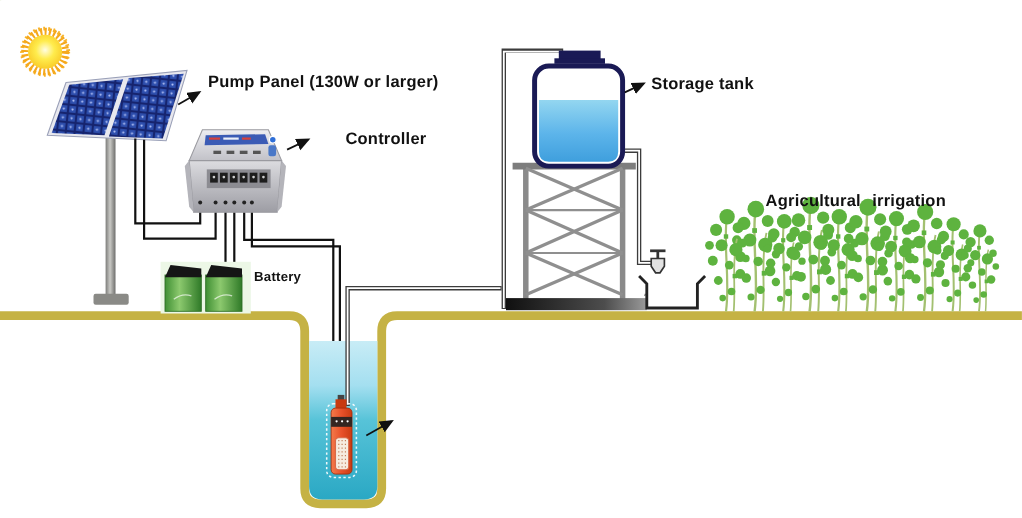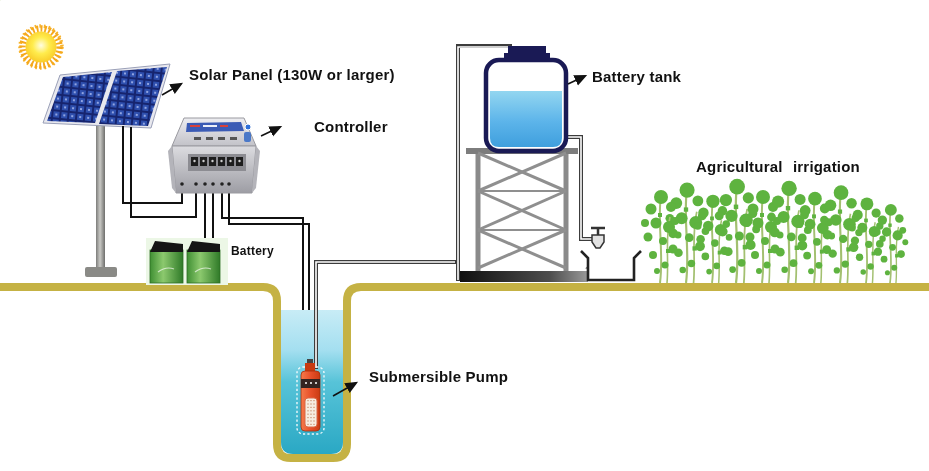--- a/index.html
+++ b/index.html
@@ -14,21 +14,21 @@
   .lbl{
     position:absolute;
     color:#111111;
     font-weight:bold;
     font-size:15px;
     letter-spacing:.2px;
     white-space:nowrap;
     user-select:none;
   }
   .lbl.big{font-size:12px;}
-  #label-irrigation{word-spacing:6px;}
+  #label-irrigation{word-spacing:6px;margin-top:16px;}
 </style>
 </head>
 <body>
 
 <div class="stage">
 
   <svg width="929" height="471" viewBox="0 0 929 471">
     <defs>
       <radialGradient id="sunGrad" cx="50%" cy="45%" r="60%">
         <stop offset="0%" stop-color="#fffde2"></stop>
@@ -277,20 +277,19 @@
     </g>
 
     <g stroke="#111" stroke-width="1.6" fill="none">
       <line x1="162" y1="95" x2="181" y2="84" marker-end="url(#ah)"></line>
       <line x1="261" y1="136" x2="280" y2="127" marker-end="url(#ah)"></line>
       <line x1="568" y1="84" x2="585" y2="76" marker-end="url(#ah)"></line>
       <line x1="333" y1="396" x2="356" y2="383" marker-end="url(#ah)"></line>
     </g>
   </svg>
 
-  <div class="lbl" id="label-solar-panel" style="left:189px;top:66px;">Solar Panel (130W or larger)</div>
+  <div class="lbl" id="label-solar-panel" style="left:189px;top:66px;">Pump Panel (130W or larger)</div>
   <div class="lbl" id="label-controller" style="left:288px;top:118px;margin-left:26px;">Controller</div>
   <div class="lbl big" id="label-battery" style="left:231px;top:244px;">Battery</div>
-  <div class="lbl" id="label-storage-tank" style="left:592px;top:68px;">Battery tank</div>
+  <div class="lbl" id="label-storage-tank" style="left:592px;top:68px;">Storage tank</div>
   <div class="lbl" id="label-irrigation" style="left:696px;top:158px;">Agricultural irrigation</div>
-  <div class="lbl" id="label-pump" style="left:369px;top:368px;">Submersible Pump</div>
 
 </div>
 
 </body></html>

